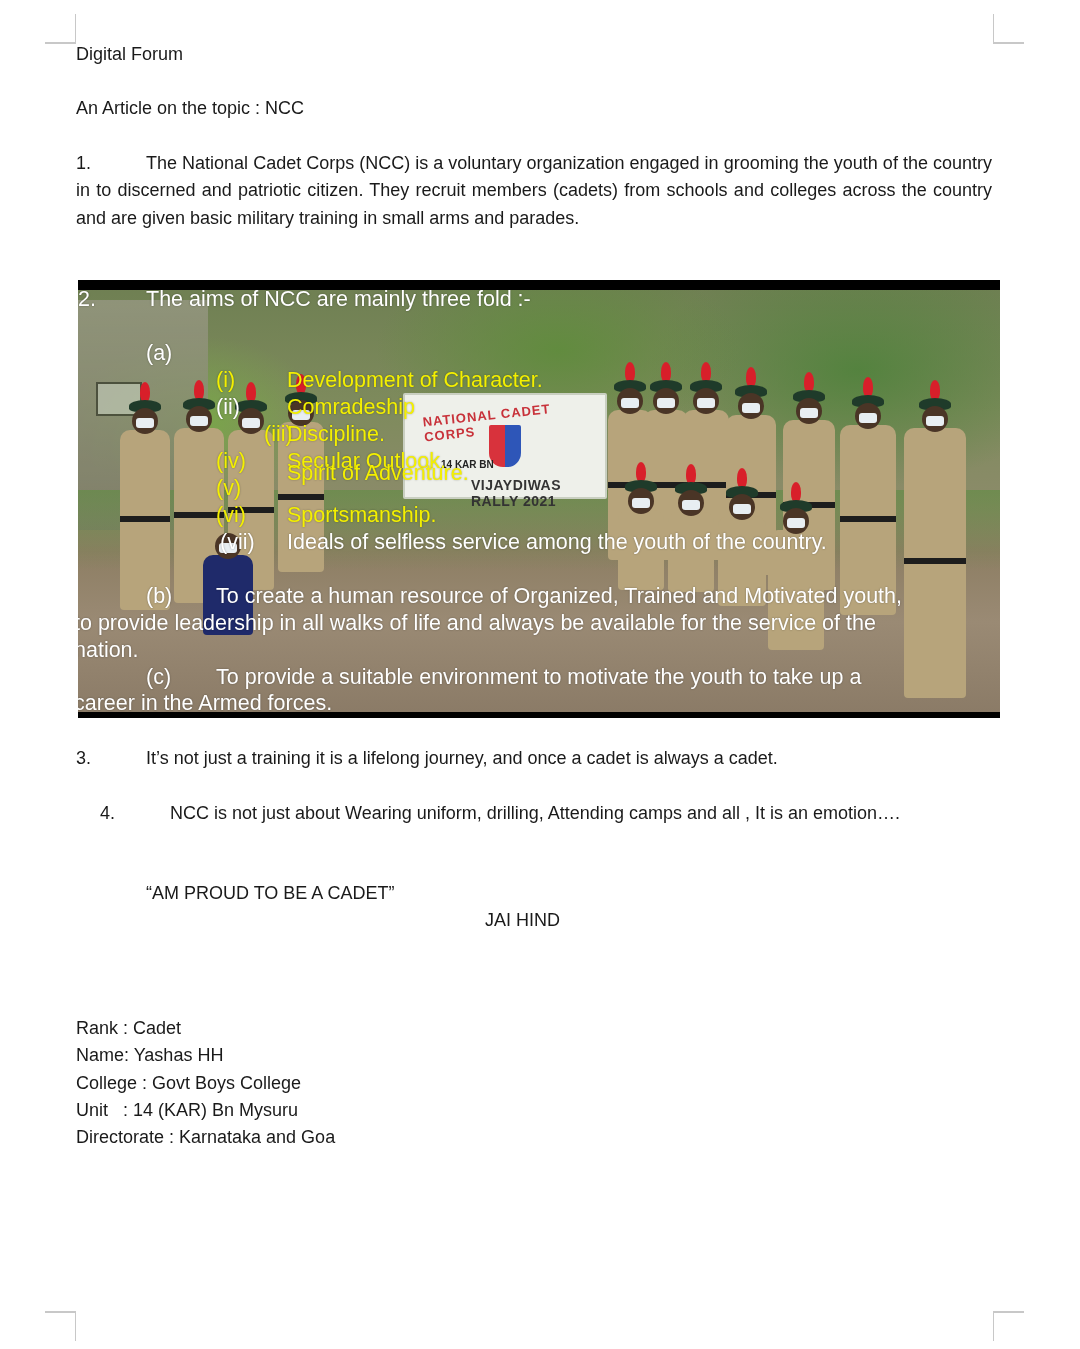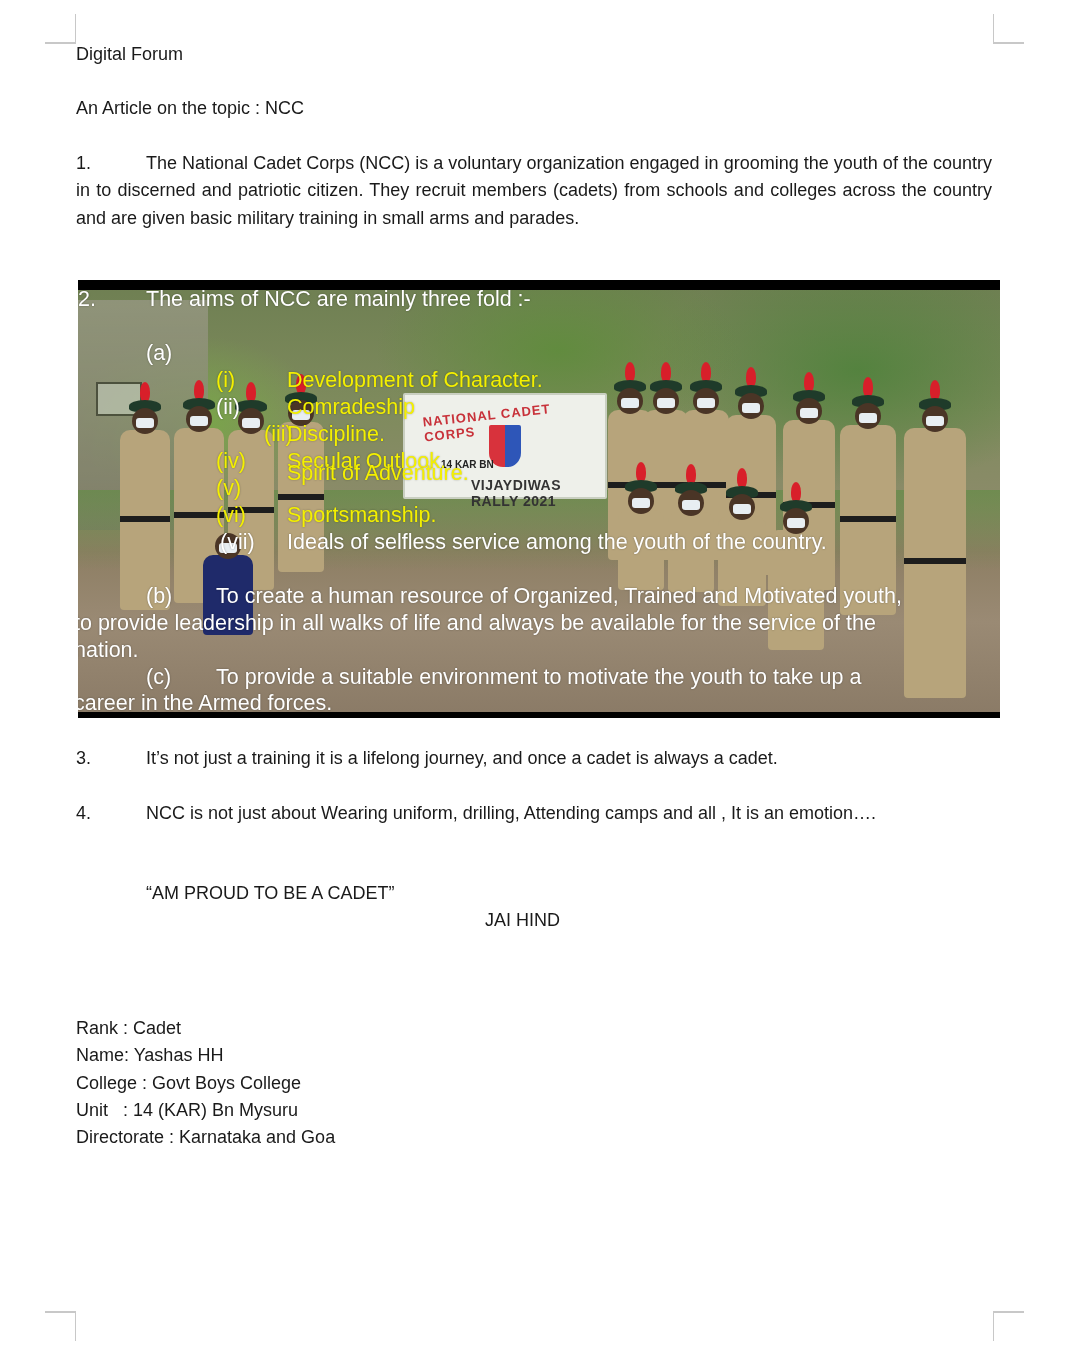--- a/index.html
+++ b/index.html
@@ -14,21 +14,21 @@
     .c-br { left: 993px; top: 1311px; width: 30px; height: 28px; border-left-width: 1px; border-top-width: 2px; }
 
     .text { position: absolute; left: 76px; width: 916px; font-size: 18px; line-height: 27.3px; }
     .just { text-align: justify; text-align-last: left; }
     .num { display: inline-block; width: 70px; }
 
     #title { top: 41px; }
     #subtitle { top: 95px; }
     #para1 { top: 150px; }
     #para3 { top: 745px; }
-    #para4 { top: 800px; }
+    #para4 { top: 800px; margin-left: 24px; }
     #proud { top: 880px; left: 146px; width: auto; }
     #jaihind { top: 907px; left: 485px; width: auto; }
     #sig { top: 1015px; width: auto; line-height: 27.3px; }
     #sig div { white-space: pre; }
 
     
     .photo {
       position: absolute; left: 78px; top: 280px; width: 922px; height: 438px; overflow: hidden;
       background:
         radial-gradient(ellipse 180px 120px at 120px 140px, rgba(120,170,70,0.85), transparent 70%),

